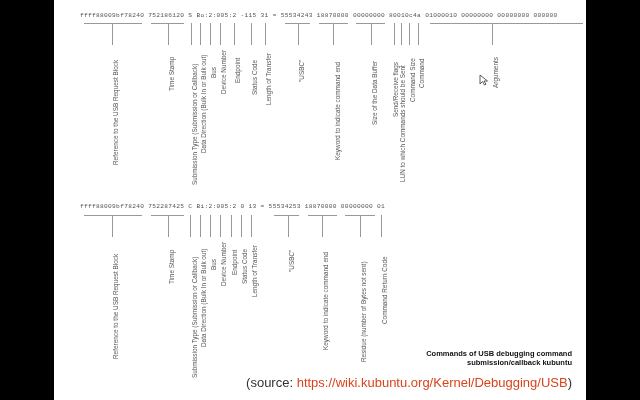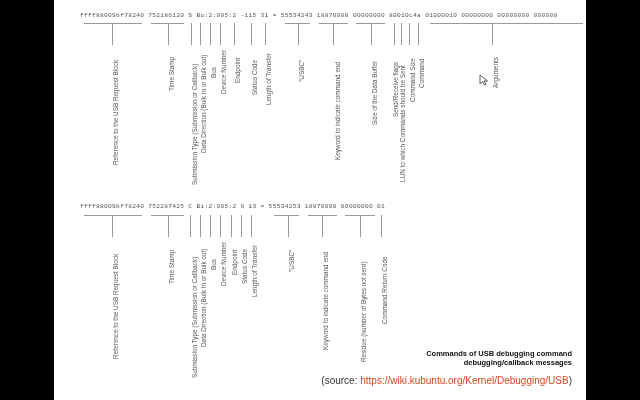--- a/index.html
+++ b/index.html
@@ -3,21 +3,21 @@
 <meta charset="utf-8">
 <style>
   html, body { margin:0; padding:0; }
   body { width:640px; height:400px; background:#000; position:relative; overflow:hidden; font-family:"Liberation Sans", sans-serif; }
   #slide { position:absolute; left:54px; top:0; width:532px; height:400px; background:#fff; }
   .row-text { position:absolute; font-family:"Liberation Mono", monospace; font-size:6.2px; color:#555; white-space:pre; letter-spacing:0.3px; }
   .hline { position:absolute; height:1px; background:#999; }
   .vline { position:absolute; width:1px; background:#999; }
   .lbl { position:absolute; font-size:6.4px; color:#555; white-space:nowrap; transform-origin:0 0; transform:rotate(-90deg); }
   .caption { position:absolute; right:14px; text-align:right; font-size:7.5px; color:#111; font-weight:bold; line-height:9px; }
-  .source { position:absolute; right:14px; font-size:10px; color:#333; white-space:nowrap; }
+  .source { position:absolute; right:14px; font-size:13px; color:#333; white-space:nowrap; }
   .source a { color:#d9441c; text-decoration:none; }
   .cursor { position:absolute; width:10px; height:12px; }
 </style>
 </head>
 <body>
 
 <div id="slide">
 
   <div class="row-text" style="left:26px; top:12px;">ffff88009bf78240 752186120 S Bo:2:005:2 -115 31 = 55534243 18870000 00000000 80010c4a 01000010 00000000 00000000 000000</div>
 
@@ -97,18 +97,18 @@
   <div class="lbl" style="left: 176.5px; top: 275px;">Endpoint</div>
   <div class="lbl" style="left: 186.5px; top: 284px;">Status Code</div>
   <div class="lbl" style="left: 196.5px; top: 297px;">Length of Transfer</div>
   <div class="lbl" style="left: 233.5px; top: 272px;">"USBC"</div>
   <div class="lbl" style="left: 267.5px; top: 350px;">Keyword to indicate command end</div>
   <div class="lbl" style="left: 305.5px; top: 362px;">Residue (number of Bytes not sent)</div>
   <div class="lbl" style="left: 326.5px; top: 324px;">Command Return Code</div>
 
   <div class="caption" style="top:349px;">
     <div>Commands of USB debugging command</div>
-    <div>debugging/callback messages</div>
+    <div>submission/callback kubuntu</div>
   </div>
 
   <div class="source" style="top:375px;"><span>(source: </span><a>https://wiki.kubuntu.org/Kernel/Debugging/USB</a><span>)</span></div>
 
 </div>
 
 </body></html>

